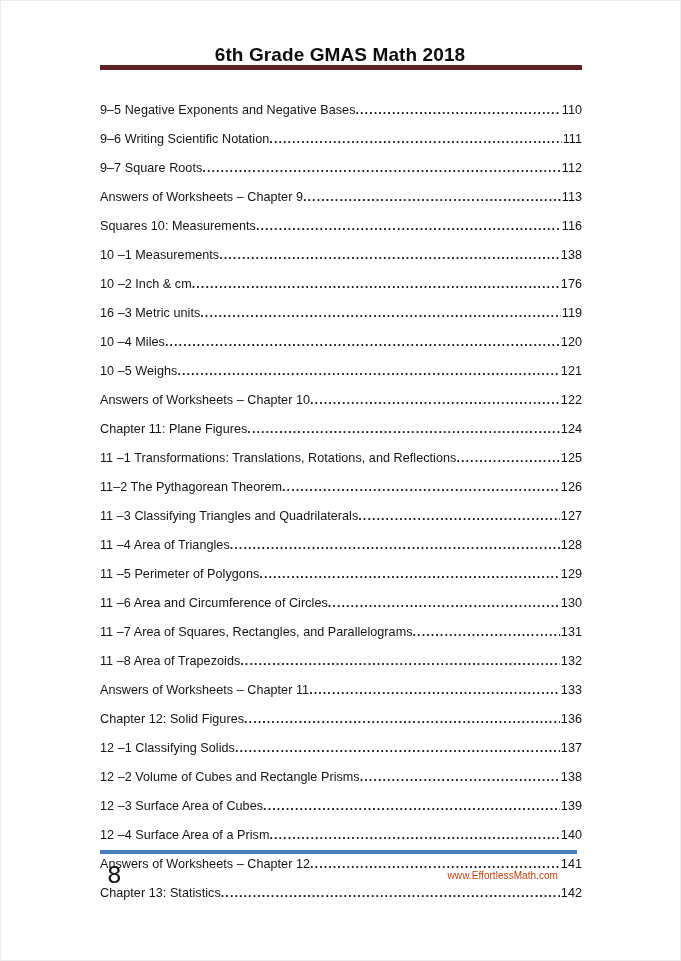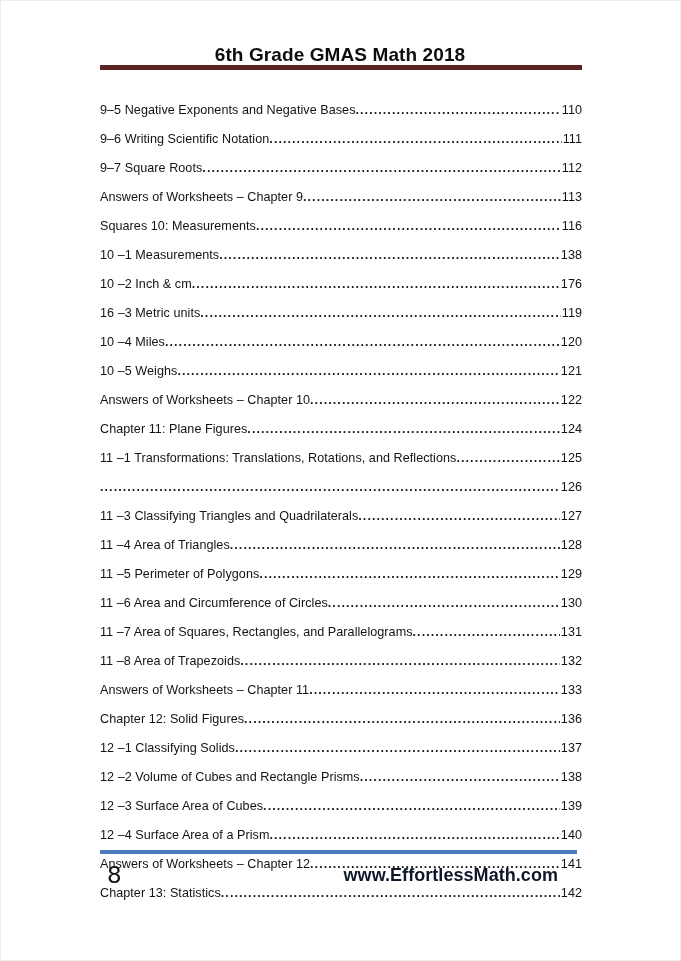--- a/index.html
+++ b/index.html
@@ -121,23 +121,23 @@
   }
   .footer-page-number {
     font-family: "DejaVu Sans", sans-serif;
     font-size: 23px;
     font-weight: normal;
     color: #131313;
     line-height: 26px;
     padding-left: 7px;
   }
   .footer-site {
-    font-size: 18px;
-    font-weight: bold;
-    color: #0f172a;
+    font-size: 10px;
+    font-weight: normal;
+    color: #c2410c;
     letter-spacing: 0.05px;
     padding-right: 19px;
   }
 </style>
 </head>
 <body>
 
 <div class="page">
 
   <div class="running-header">
@@ -205,20 +205,21 @@
         <span class="toc-title">Chapter 11: Plane Figures</span>
         <span class="toc-leader"></span>
         <span class="toc-page">124</span>
       </div>
       <div class="toc-entry">
         <span class="toc-title">11 –1 Transformations: Translations, Rotations, and Reflections</span>
         <span class="toc-leader"></span>
         <span class="toc-page">125</span>
       </div>
       <div class="toc-entry">
+        <span class="toc-title">11–2 The Pythagorean Theorem</span>
         <span class="toc-leader"></span>
         <span class="toc-page">126</span>
       </div>
       <div class="toc-entry">
         <span class="toc-title">11 –3 Classifying Triangles and Quadrilaterals</span>
         <span class="toc-leader"></span>
         <span class="toc-page">127</span>
       </div>
       <div class="toc-entry">
         <span class="toc-title">11 –4 Area of Triangles</span>

